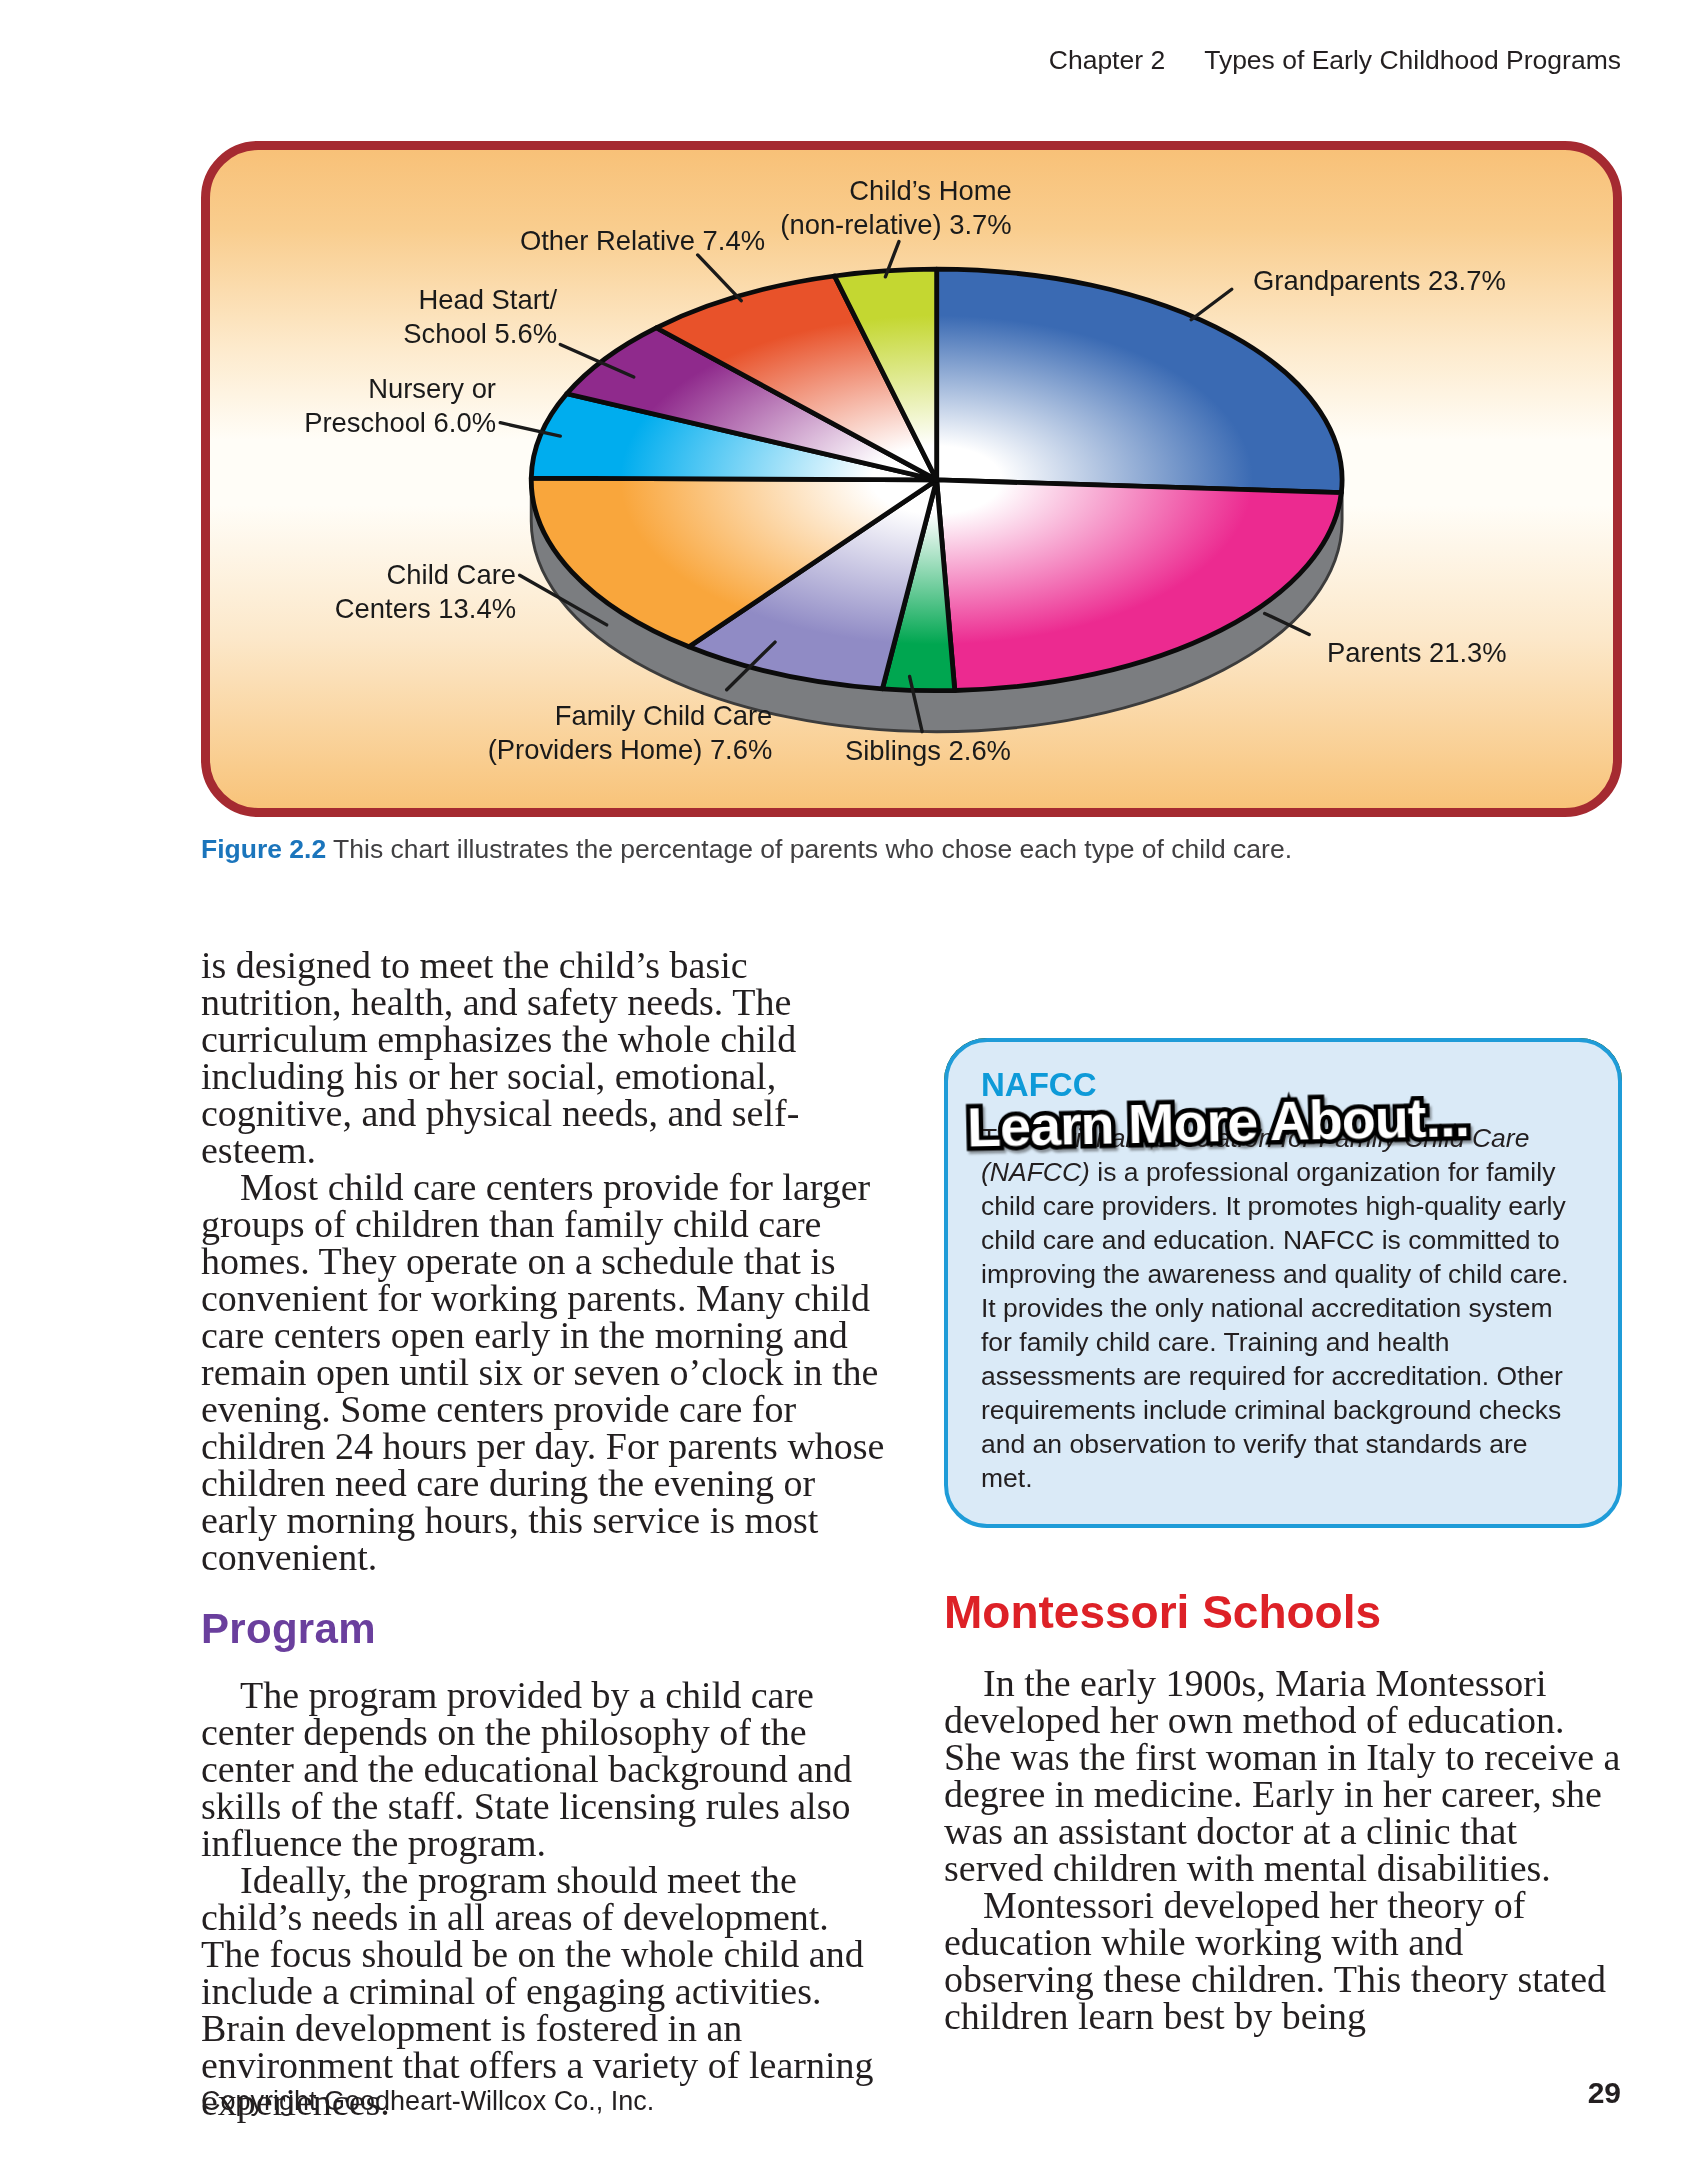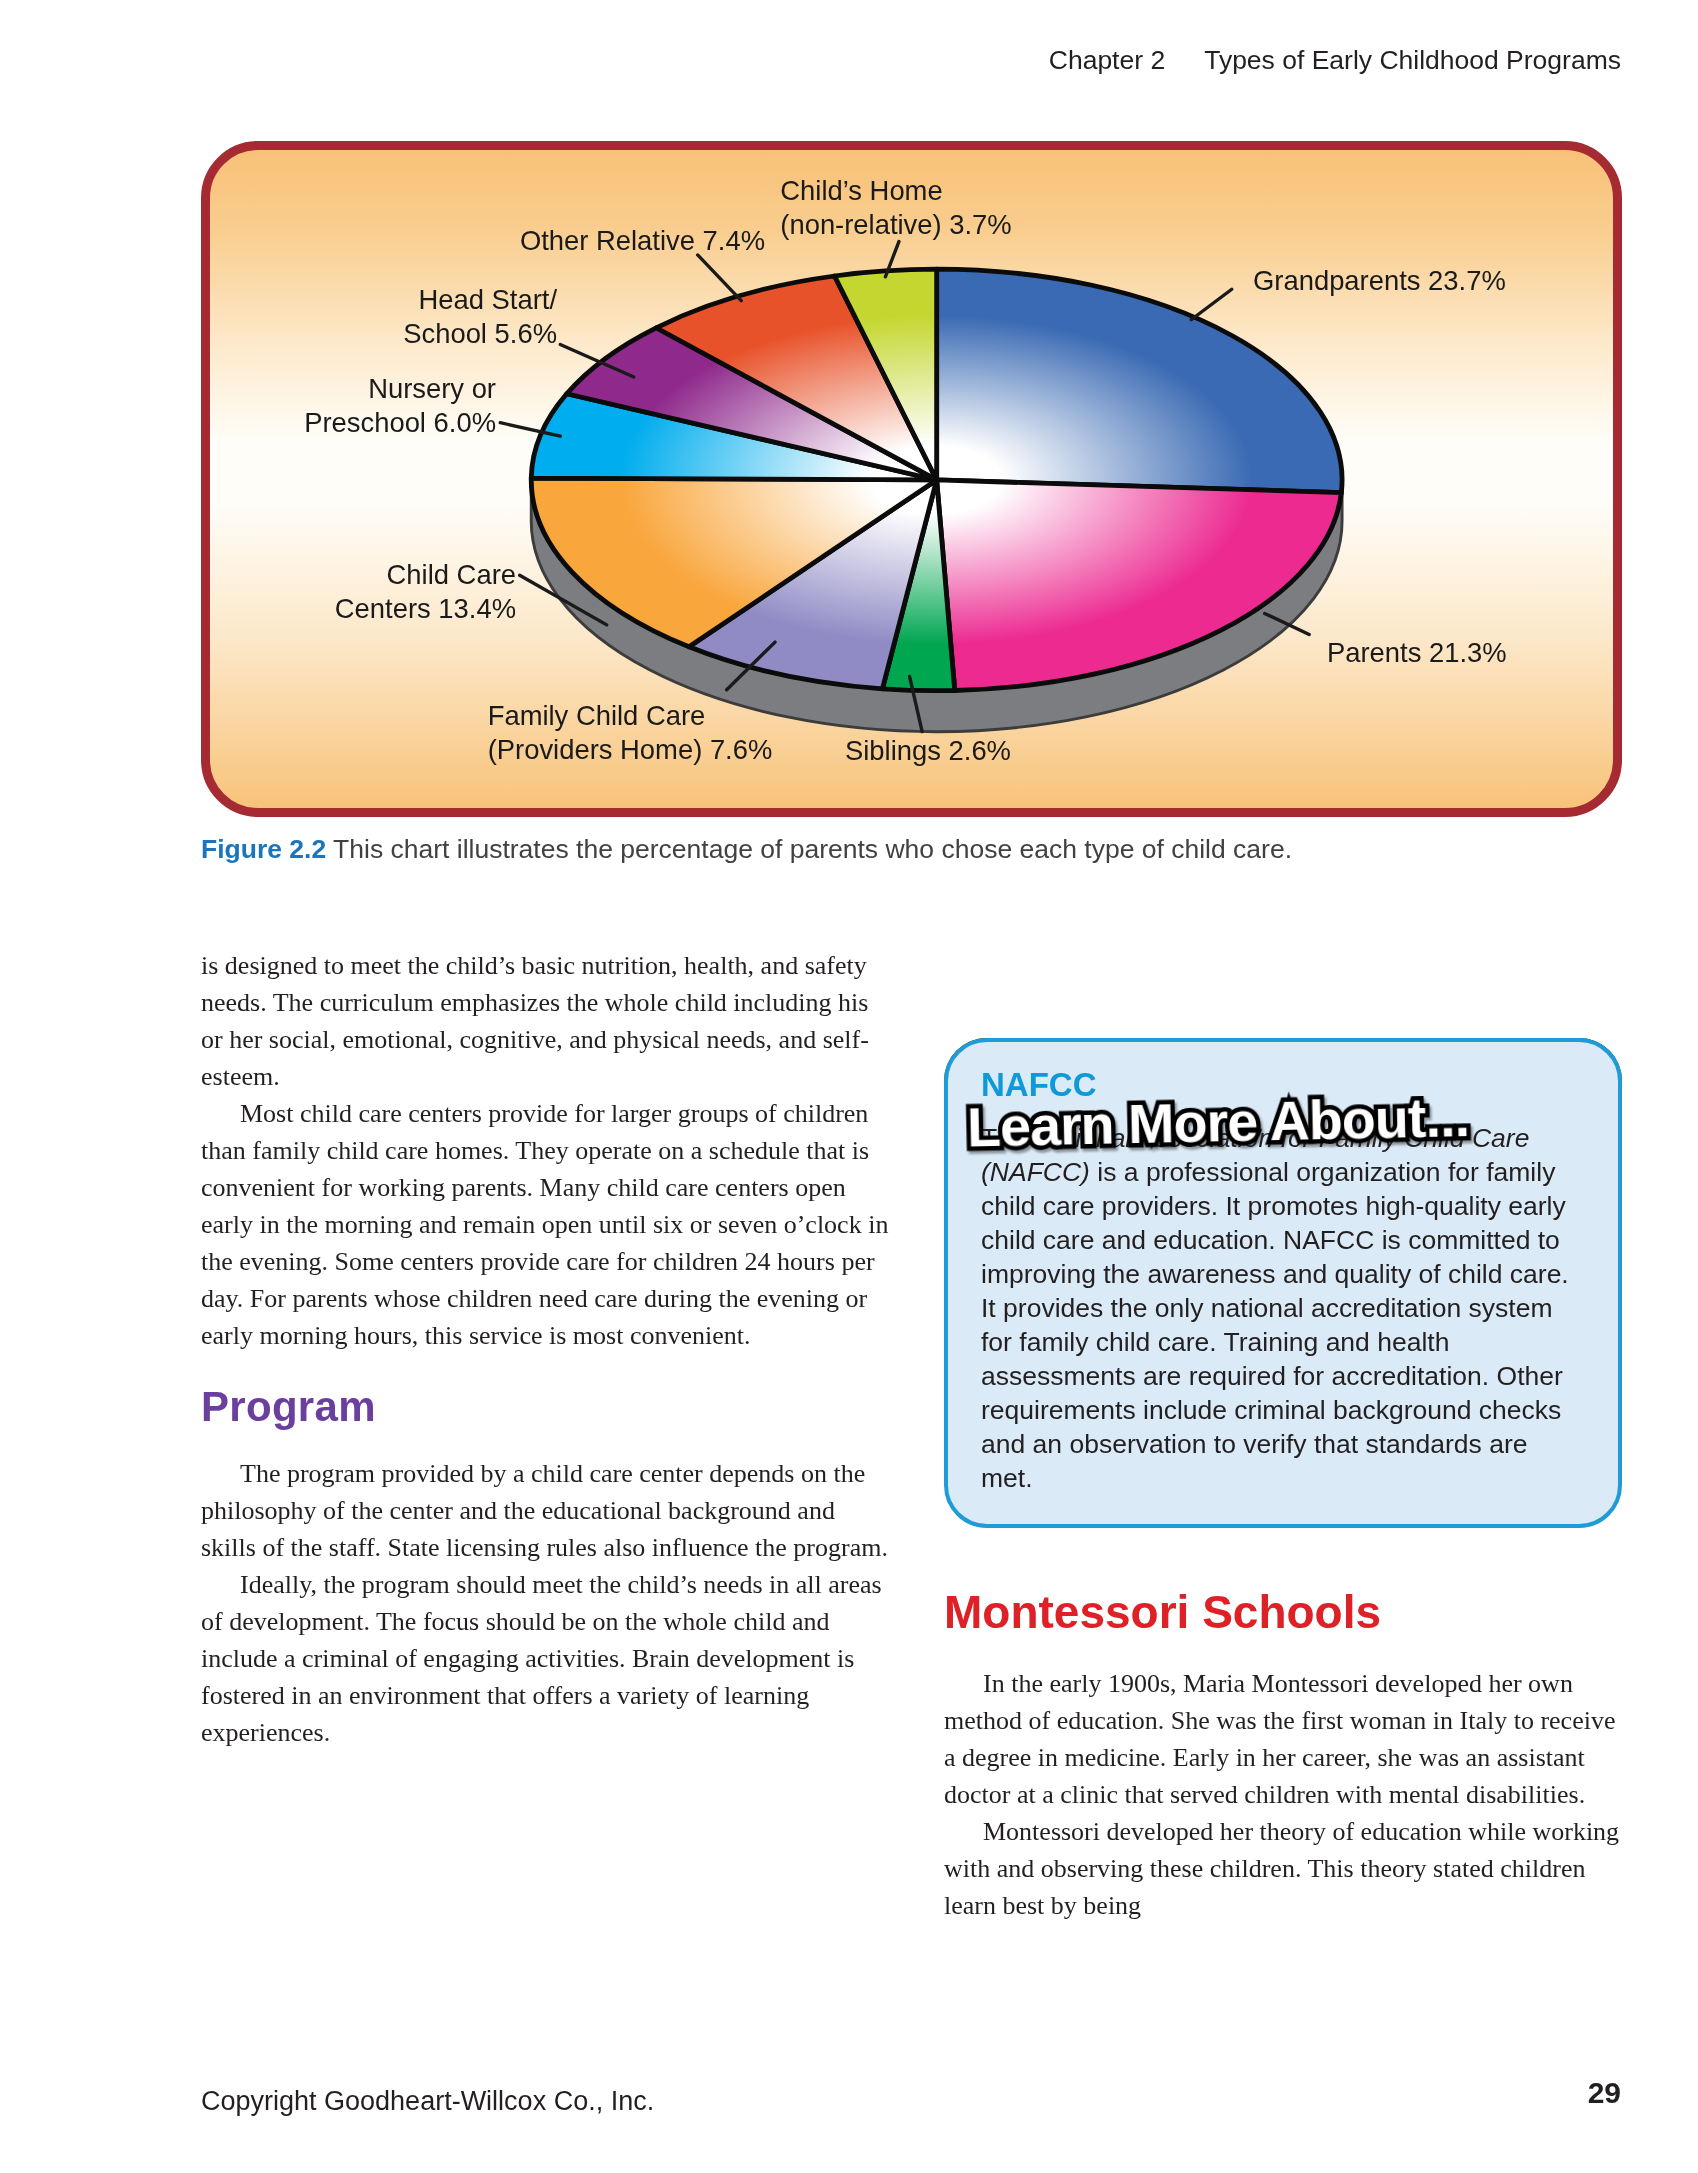--- a/index.html
+++ b/index.html
@@ -21,33 +21,33 @@
       #f8c178 0%, #f9cd8e 12%, #fdeacc 30%, #fffdf7 44%,
       #fffdf7 54%, #fce8ca 74%, #f8c379 100%);
   }
   .fig-canvas{position:absolute;inset:0;}
   .fig-canvas svg{position:absolute;inset:0;width:100%;height:100%;}
   .pie-label{
     position:absolute;font-size:27.4px;line-height:34px;color:#1a1a1a;
     white-space:nowrap;
   }
   .anchor-end{transform:translateX(-100%);text-align:right;}
-  .anchor-middle{transform:translateX(-50%);text-align:left;}
+  .anchor-middle{transform:translateX(-50%);text-align:right;}
   
   .fig-caption{
     position:absolute;left:201px;top:833px;width:1421px;
     font-size:26.5px;line-height:33px;color:#414042;
   }
   .fig-caption .cap-label{color:#1b75bc;font-weight:bold;margin-top:40px;}
   
   .col-left{position:absolute;left:201px;top:947px;width:694px;}
   .col-right{position:absolute;left:944px;top:943px;width:678px;}
   .serif-para{
     font-family:"Liberation Serif","DejaVu Serif",serif;
-    font-size:26px;line-height:37px;color:#231f20;margin:0;
+    font-size:38px;line-height:37px;color:#231f20;margin:0;
   }
   .indent{text-indent:39px;}
   .program-heading{
     font-size:42px;font-weight:bold;color:#6a3f9d;
     margin:29px 0 23.5px 0;letter-spacing:0.3px;
   }
   
   .learn-box{position:relative;width:678px;}
   .learn-photo{
     position:absolute;top:0;left:0;right:0;height:147px;

